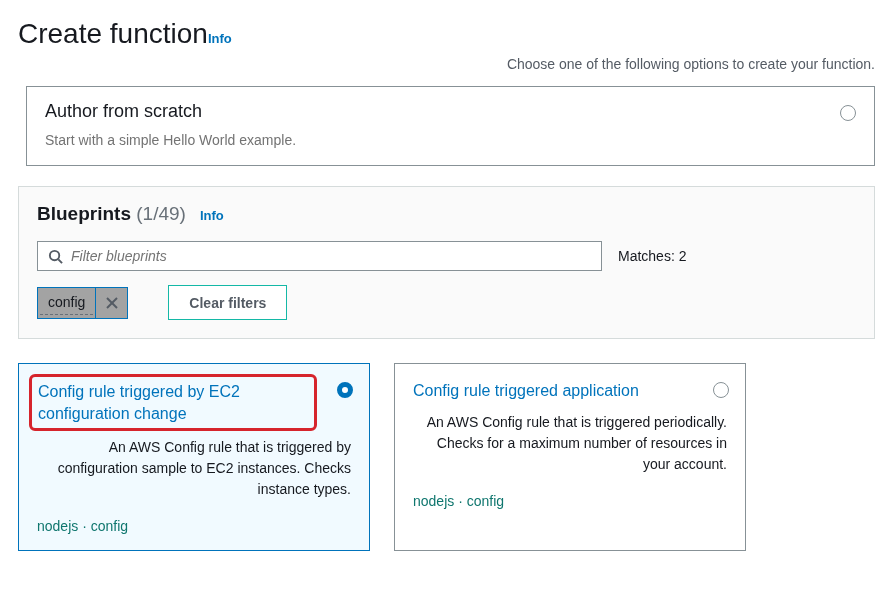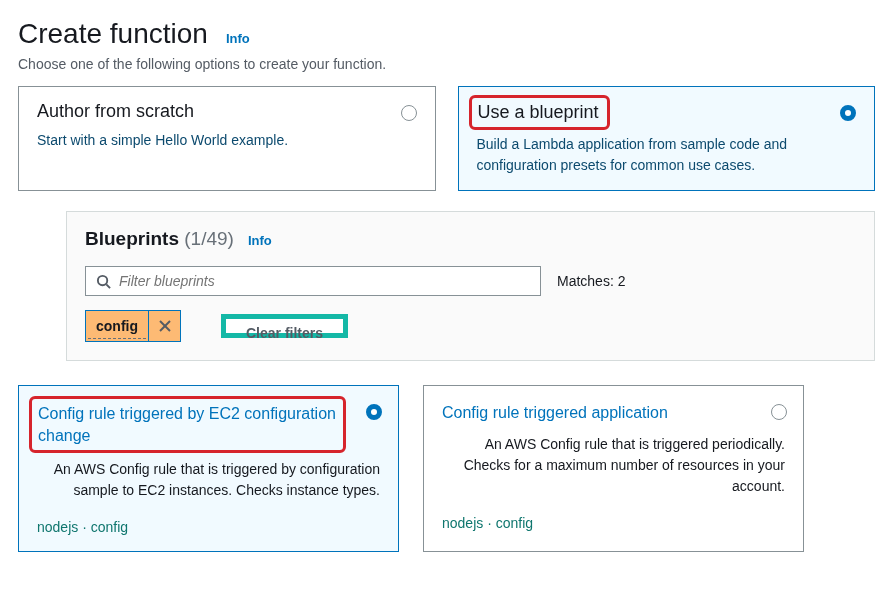--- a/index.html
+++ b/index.html
@@ -6,42 +6,43 @@
     body {
       font-family: "Amazon Ember", "Helvetica Neue", Arial, sans-serif;
       background: #fff;
       color: #16191f;
       padding: 18px;
       width: 893px;
     }
     .page-header {
       display: flex;
       align-items: baseline;
-      gap: 18px;
       margin-bottom: 6px;
     }
     .page-title {
       font-size: 28px;
       font-weight: 400;
       color: #16191f;
     }
     .info-link {
       color: #0073bb;
       font-size: 13px;
       font-weight: 700;
       cursor: pointer;
     }
     .page-subtitle {
       color: #545b64;
       font-size: 14px;
       margin-bottom: 14px;
+      text-align: right;
     }
     .option-row {
       display: flex;
       gap: 22px;
+      margin-left: 8px;
     }
     .option-card {
       flex: 1;
       border: 1px solid #879196;
       padding: 14px 18px;
       position: relative;
       cursor: pointer;
       background: #fff;
     }
     .option-card.selected {
@@ -70,30 +71,29 @@
     }
     .option-title.highlighted {
       display: inline-block;
       border: 3px solid #d6242c;
       border-radius: 6px;
       padding: 4px 8px 4px 6px;
       margin: -6px 0 4px -8px;
     }
     .option-desc {
       font-size: 14px;
-      color: #0c4a6e;
+      color: #737373;
       line-height: 1.5;
     }
 
     .blueprints-panel {
       margin-top: 20px;
       border: 1px solid #d5dbdb;
       background: #fafafa;
       padding: 16px 18px 0 18px;
-      margin-left: 48px;
     }
     .blueprints-header {
       display: flex;
       align-items: baseline;
       gap: 14px;
       margin-bottom: 16px;
     }
     .blueprints-title {
       font-size: 19px;
       font-weight: 700;
@@ -109,21 +109,21 @@
       gap: 16px;
       margin-bottom: 14px;
     }
     .search-box {
       display: flex;
       align-items: center;
       gap: 8px;
       border: 1px solid #879196;
       background: #fff;
       padding: 6px 10px;
-      width: 456px;
+      width: 565px;
     }
     .search-icon svg { display: block; }
     .search-input {
       border: none;
       outline: none;
       font-size: 14px;
       font-style: italic;
       color: #687078;
       flex: 1;
       background: transparent;
@@ -135,60 +135,59 @@
     .chips-row {
       display: flex;
       align-items: center;
       gap: 40px;
       padding-bottom: 18px;
     }
     .chip {
       display: inline-flex;
       align-items: stretch;
       border: 1px solid #0073bb;
-      background: #fdba74;
+      background: #a3a3a3;
       height: 32px;
-      font-weight: bold;
     }
     .chip-label {
       padding: 5px 8px;
       font-size: 14px;
       color: #16191f;
       border-bottom: 1px dashed #687078;
       margin: 0 2px;
       align-self: center;
       line-height: 1;
     }
     .chip-close {
       width: 32px;
       border-left: 1px solid #0073bb;
       display: flex;
       align-items: center;
       justify-content: center;
       cursor: pointer;
       color: #545b64;
     }
     .clear-btn {
-      border: 5px solid #14b8a6;
+      border: 1px solid #14b8a6;
       background: #fff;
       color: #545b64;
       font-weight: 700;
       font-size: 14px;
       padding: 6px 20px;
       cursor: pointer;
-      height: 24px;
+      height: 35px;
     }
 
     .results-row {
       display: flex;
       gap: 24px;
       margin-top: 24px;
     }
     .bp-card {
-      width: 381px;
+      width: 352px;
       border: 1px solid #879196;
       padding: 16px 18px;
       position: relative;
       cursor: pointer;
       background: #fff;
     }
     .bp-card.selected {
       border: 1px solid #0073bb;
       background: #f1faff;
     }
@@ -238,25 +237,20 @@
 <div class="page-header">
   <h1 class="page-title">Create function</h1>
   <span class="info-link">Info</span>
 </div>
 <div class="page-subtitle">Choose one of the following options to create your function.</div>
 
 <div class="option-row">
   <div class="option-card">
     <div class="option-title">Author from scratch</div>
     <div class="option-desc">Start with a simple Hello World example.</div>
-    <div class="radio"></div>
-  </div>
-  <div class="option-card selected">
-    <div class="option-title highlighted">Use a blueprint</div>
-    <div class="option-desc">Build a Lambda application from sample code and configuration presets for common use cases.</div>
     <div class="radio"></div>
   </div>
 </div>
 
 <div class="blueprints-panel">
   <div class="blueprints-header">
     <span class="blueprints-title">
       <span>Blueprints</span>
       <span class="blueprints-count">(1/49)</span>
     </span>

